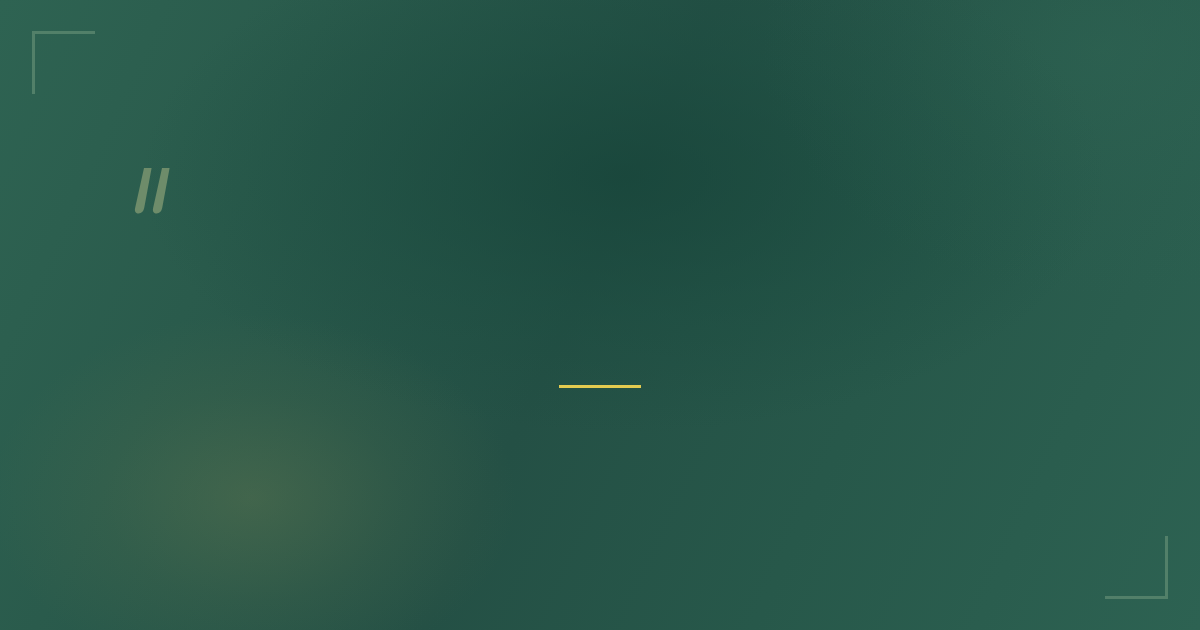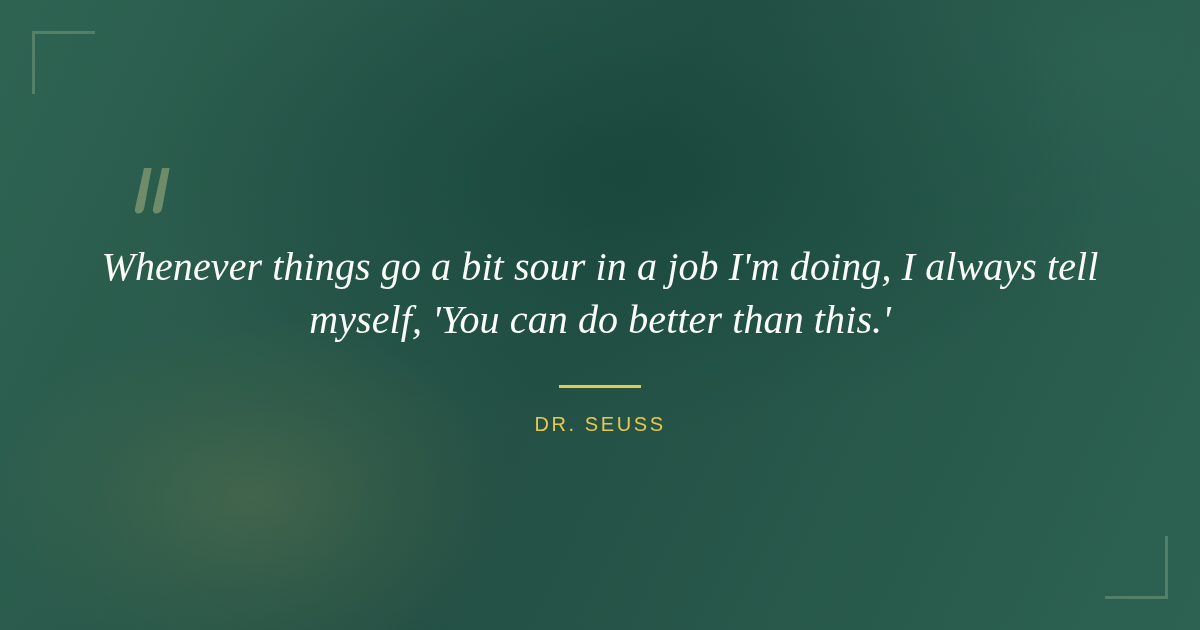--- a/index.html
+++ b/index.html
@@ -168,23 +168,17 @@
 
   <div class="corner corner-tl"></div>
   <div class="corner corner-br"></div>
 
 
   <svg id="quote-mark" viewBox="0 0 52 56" xmlns="http://www.w3.org/2000/svg" aria-hidden="true">
     <path d="M13.0 2.0 L20.6 2.0 L13.2 42.0 C12.6 45.4 10.4 47.4 7.6 47.4 C5.0 47.4 3.4 45.6 4.0 42.4 Z" fill="#6e8c6a"></path>
     <path d="M31.0 2.0 L38.6 2.0 L31.2 42.0 C30.6 45.4 28.4 47.4 25.6 47.4 C23.0 47.4 21.4 45.6 22.0 42.4 Z" fill="#6e8c6a"></path>
   </svg>
 
-  <div id="quote-block">
-    <span id="quote-text">Whenever things go a bit sour in a job I'm doing, I always tell myself, 'You can do better than this.'</span>
-  </div>
 
   <div id="divider"></div>
 
-  <div id="author">
-    <span id="author-name">DR. SEUSS</span>
-  </div>
 
 </div>
 
 </body></html>

